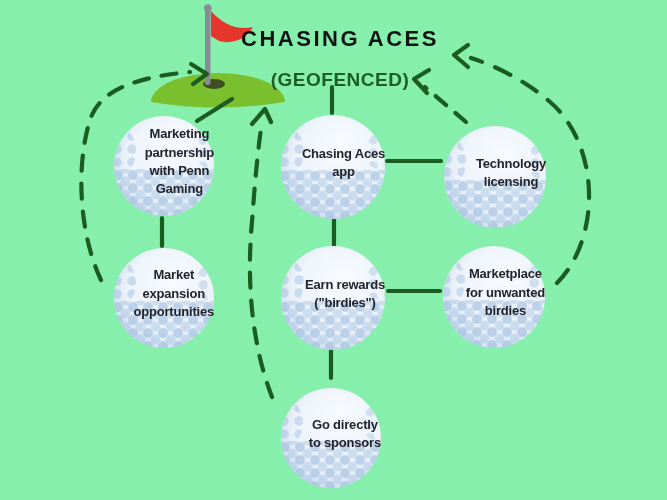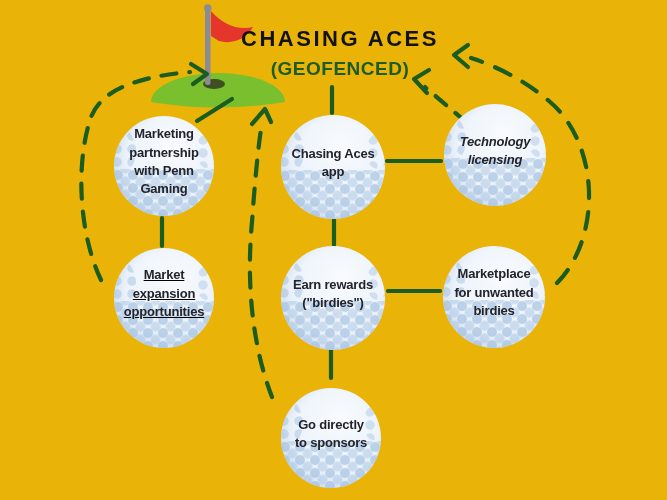--- a/index.html
+++ b/index.html
@@ -1,43 +1,43 @@
 <!DOCTYPE html>
 <html><head>
 <meta charset="utf-8">
 <style>
   html,body{margin:0;padding:0;}
   body{font-family:"Liberation Sans",sans-serif;background:#b9e492;}
-  .stage{position:relative;width:667px;height:500px;background:#eab308;overflow:hidden;}
+  .stage{position:relative;width:667px;height:500px;background:#86efac;overflow:hidden;}
 
   .connector-layer{position:absolute;inset:0;z-index:1;pointer-events:none;}
 
   
-  .ball{position:absolute;z-index:2;display:flex;align-items:center;justify-content:center;}
+  .ball{position:absolute;z-index:2;display:flex;align-items:center;justify-content:flex-end;}
   .ball .bg{position:absolute;inset:0;border-radius:50%;overflow:hidden;
     background:radial-gradient(circle at 58% 30%, #f8fbfe 0%, #eef4fb 46%, #e4edf8 74%, #d3e0f0 100%);
     box-shadow:inset 5px -4px 9px rgba(168,194,224,.28);}
   .ball .bg::before{content:"";position:absolute;left:-3%;right:-3%;bottom:-5%;height:52%;
     background-image:
       radial-gradient(circle at 7px 6px, rgba(148,182,218,.55) 4.4px, rgba(148,182,218,0) 5.4px),
       radial-gradient(circle at 7px 6px, rgba(148,182,218,.38) 4.4px, rgba(148,182,218,0) 5.4px);
     background-size:15px 13px,15px 13px;background-position:0 0,7.5px 6.5px;}
   .ball .bg::after{content:"";position:absolute;top:14%;left:-4%;width:26%;height:42%;border-radius:50%;
     background-image:radial-gradient(circle at 7px 6px, rgba(148,182,218,.40) 4.2px, rgba(148,182,218,0) 5.2px);
     background-size:15px 13px;}
   .ball .dots-r{position:absolute;top:18%;right:-4%;width:22%;height:34%;border-radius:50%;
     background-image:radial-gradient(circle at 7px 6px, rgba(148,182,218,.35) 4.2px, rgba(148,182,218,0) 5.2px);
     background-size:15px 13px;}
   .blabel{position:relative;z-index:3;white-space:pre-line;text-align:center;
     font-size:13px;font-weight:700;letter-spacing:-.2px;line-height:1.42;color:#23232b;padding-bottom:8px;}
 
   
   .title-block{position:absolute;left:222px;top:26px;width:236px;text-align:center;z-index:2;}
   .title-main{font-size:22px;font-weight:800;letter-spacing:2.5px;color:#121214;white-space:nowrap;}
-  .title-sub{margin-top:6px;font-size:19px;font-weight:700;letter-spacing:.5px;color:#1d5c27;white-space:nowrap;}
+  .title-sub{margin-top:17px;font-size:19px;font-weight:700;letter-spacing:.5px;color:#1d5c27;white-space:nowrap;}
 </style>
 </head>
 <body>
 
 <div class="stage">
 
   <svg class="connector-layer" width="667" height="500" viewBox="0 0 667 500" xmlns="http://www.w3.org/2000/svg">
 
     <g>
       <path d="M151 102 A 67 29 0 0 1 285 102 Q 218 113 151 102 Z" fill="#7abf2e"></path>
@@ -90,29 +90,29 @@
   </div>
 
   <div class="ball" style="left:281px;top:115px;width:104px;height:104px;">
     <div class="bg">
         <i class="dots-r"></i>
       </div>
     <span class="blabel">Chasing Aces
 app</span>
   </div>
 
-  <div class="ball" style="left:444px;top:104px;width:102px;height:102px;font-style:italic;">
+  <div class="ball" style="left:444px;top:126px;width:102px;height:102px;">
     <div class="bg">
         <i class="dots-r"></i>
       </div>
     <span class="blabel">Technology
 licensing</span>
   </div>
 
-  <div class="ball" style="left:114px;top:248px;width:100px;height:100px;text-decoration:underline;">
+  <div class="ball" style="left:114px;top:248px;width:100px;height:100px;">
     <div class="bg">
         <i class="dots-r"></i>
       </div>
     <span class="blabel">Market
 expansion
 opportunities</span>
   </div>
 
   <div class="ball" style="left:443px;top:246px;width:102px;height:102px;">
     <div class="bg">

